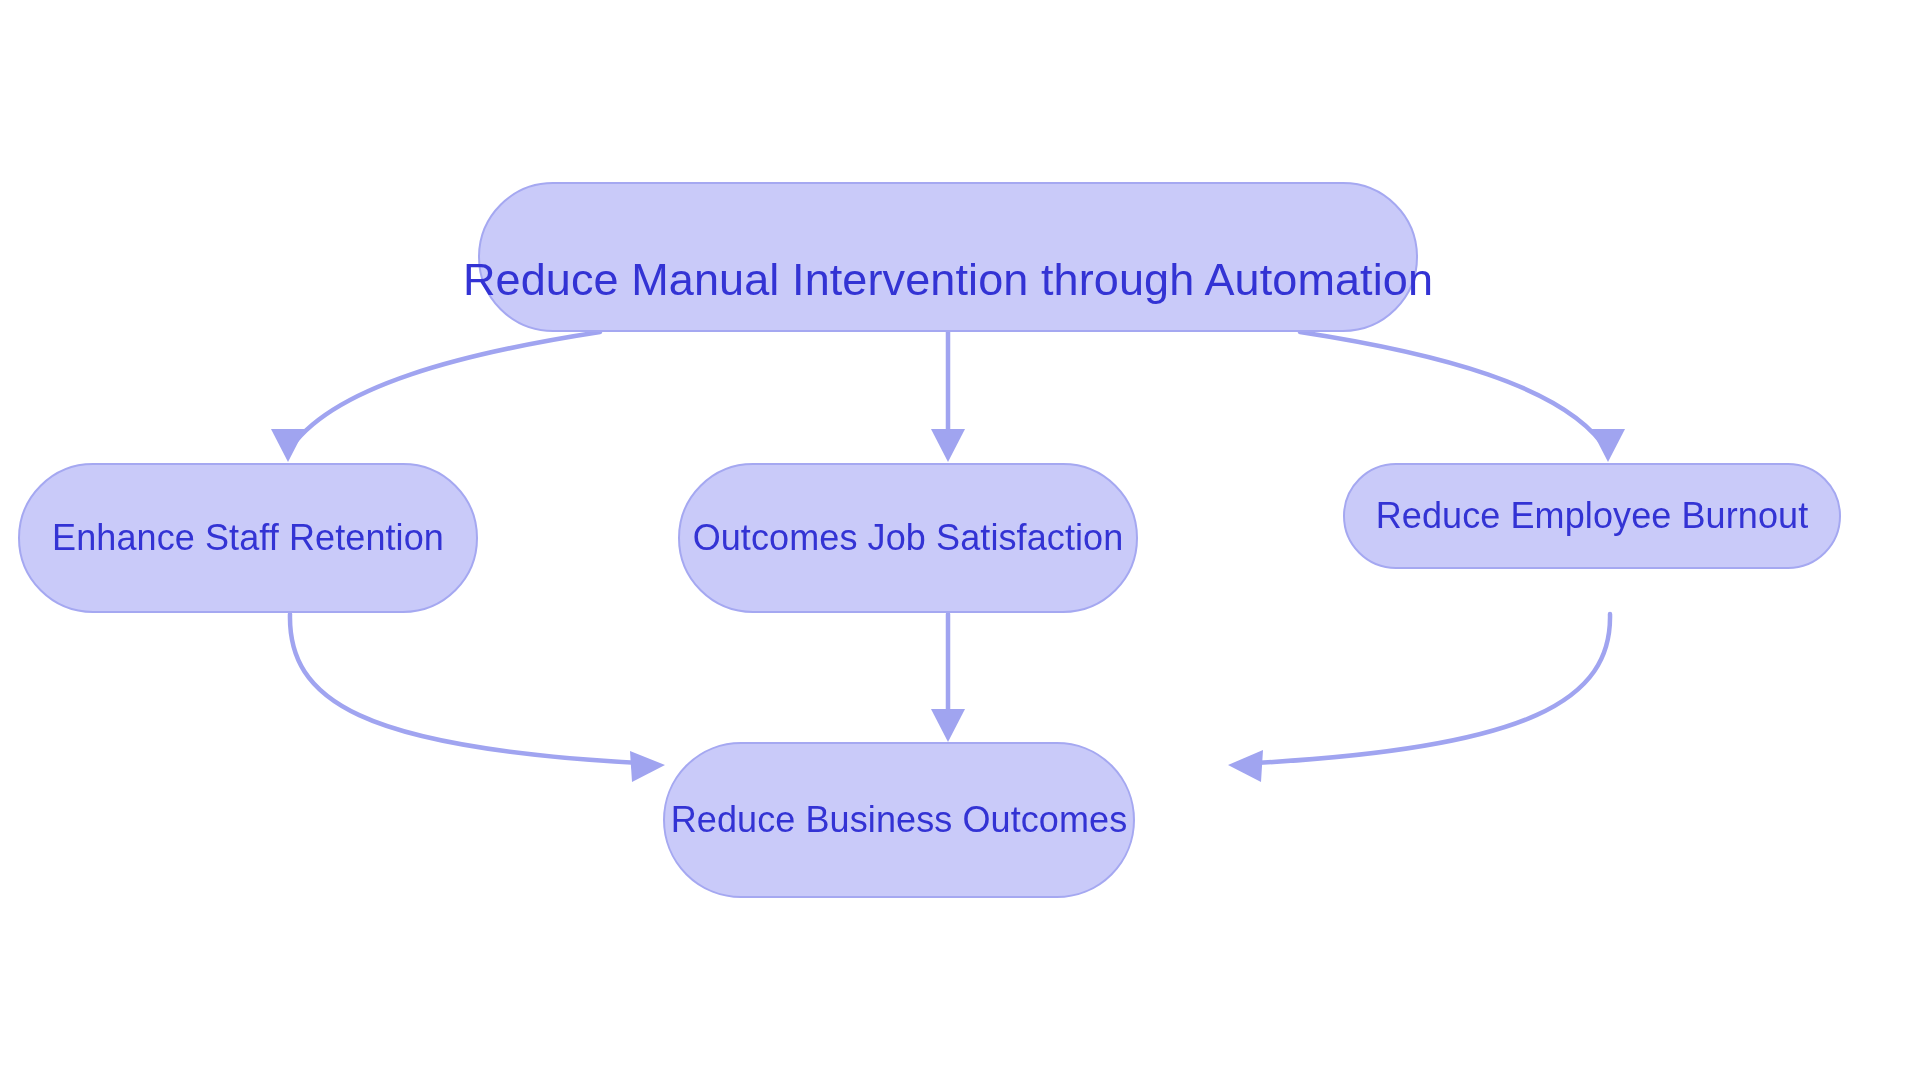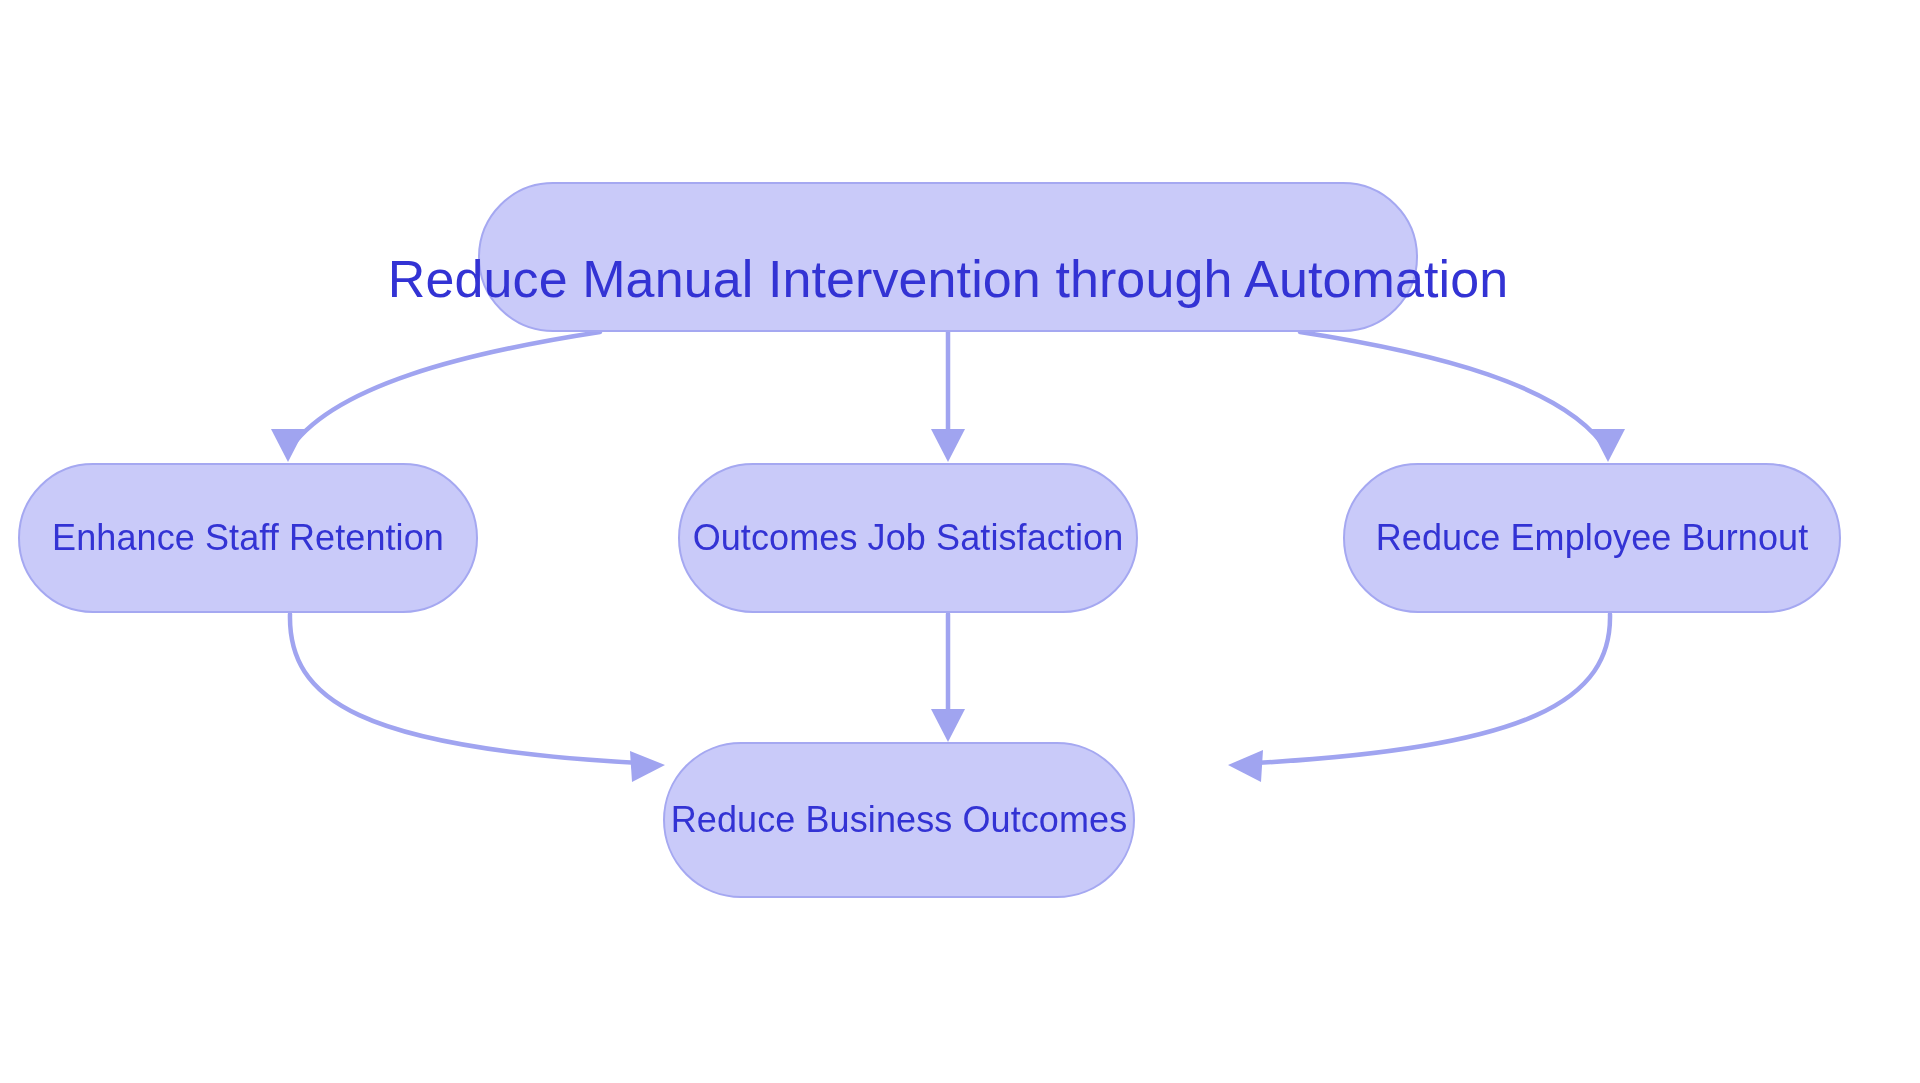--- a/index.html
+++ b/index.html
@@ -45,39 +45,39 @@
     letter-spacing: 0.1px;
     white-space: nowrap;
     line-height: 1.1;
   }
   #node-root {
     left: 478px;
     top: 182px;
     width: 940px;
     height: 150px;
   }
-  #node-root .node-label { font-size: 52px; margin-top: 46px; }
+  #node-root .node-label { font-size: 45px; margin-top: 46px; }
 
   #node-retention {
     left: 18px;
     top: 463px;
     width: 460px;
     height: 150px;
   }
   #node-satisfaction {
     left: 678px;
     top: 463px;
     width: 460px;
     height: 150px;
   }
   #node-burnout {
     left: 1343px;
     top: 463px;
     width: 498px;
-    height: 150px;
+    height: 106px;
   }
   #node-outcomes {
     left: 663px;
     top: 742px;
     width: 472px;
     height: 156px;
   }
   #node-retention .node-label,
   #node-satisfaction .node-label,
   #node-burnout .node-label,

